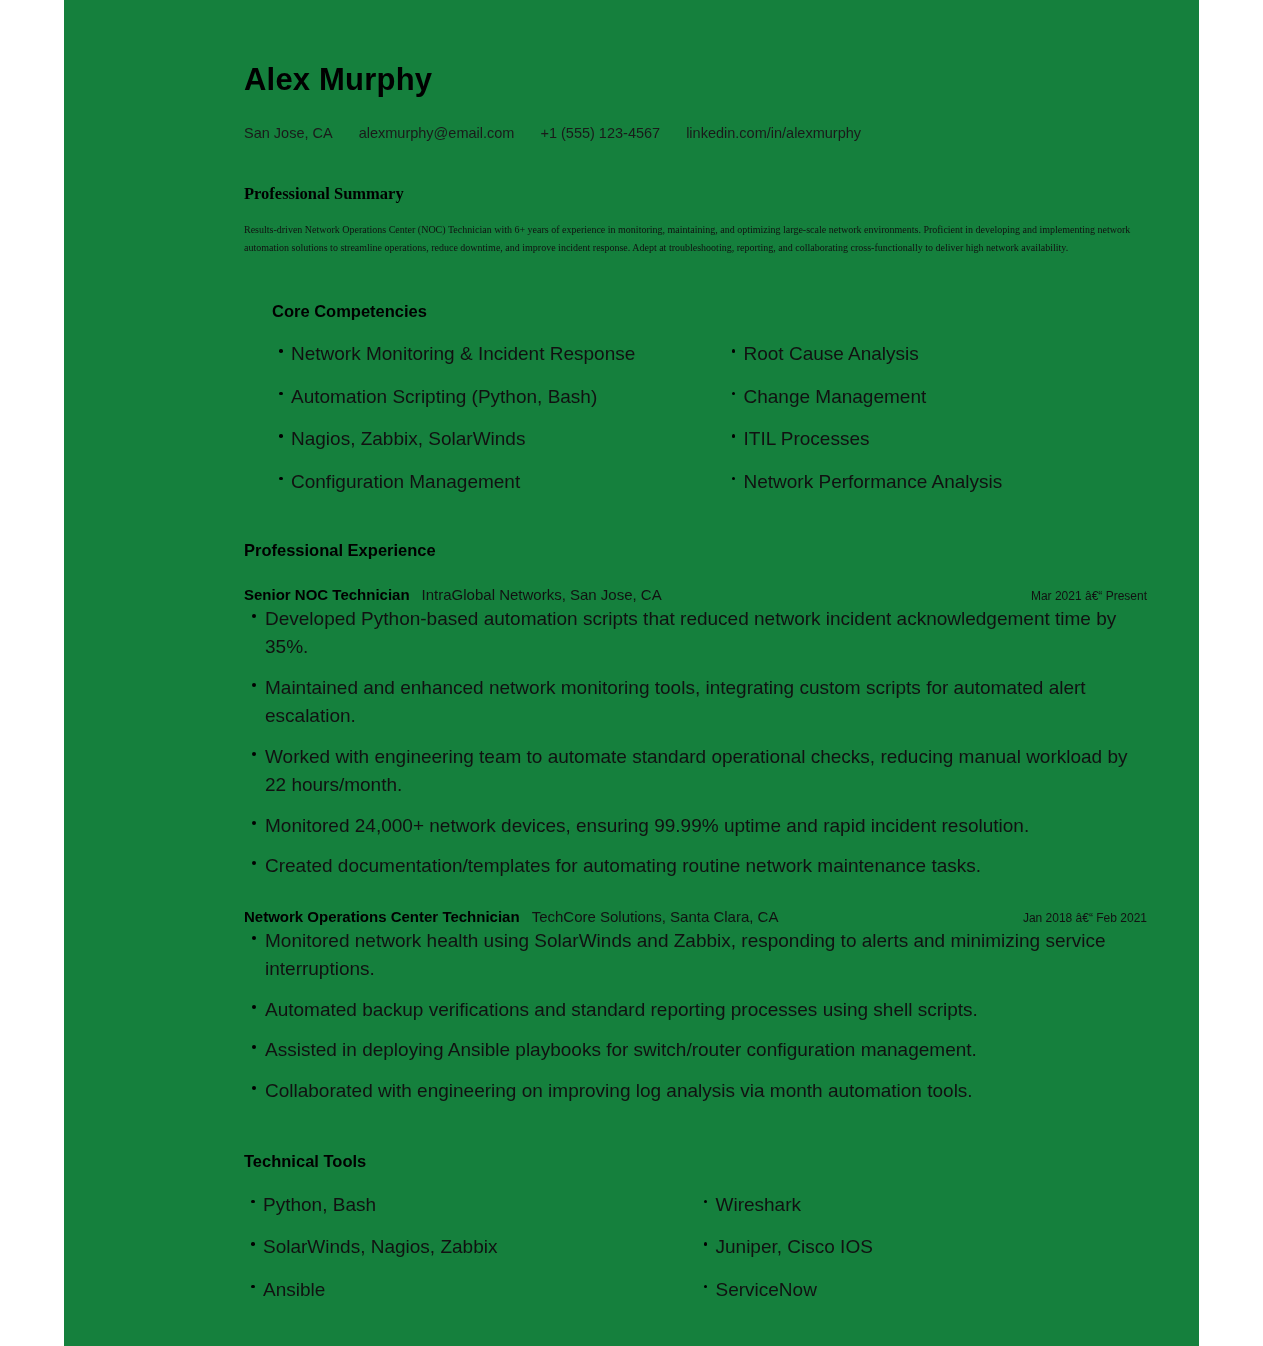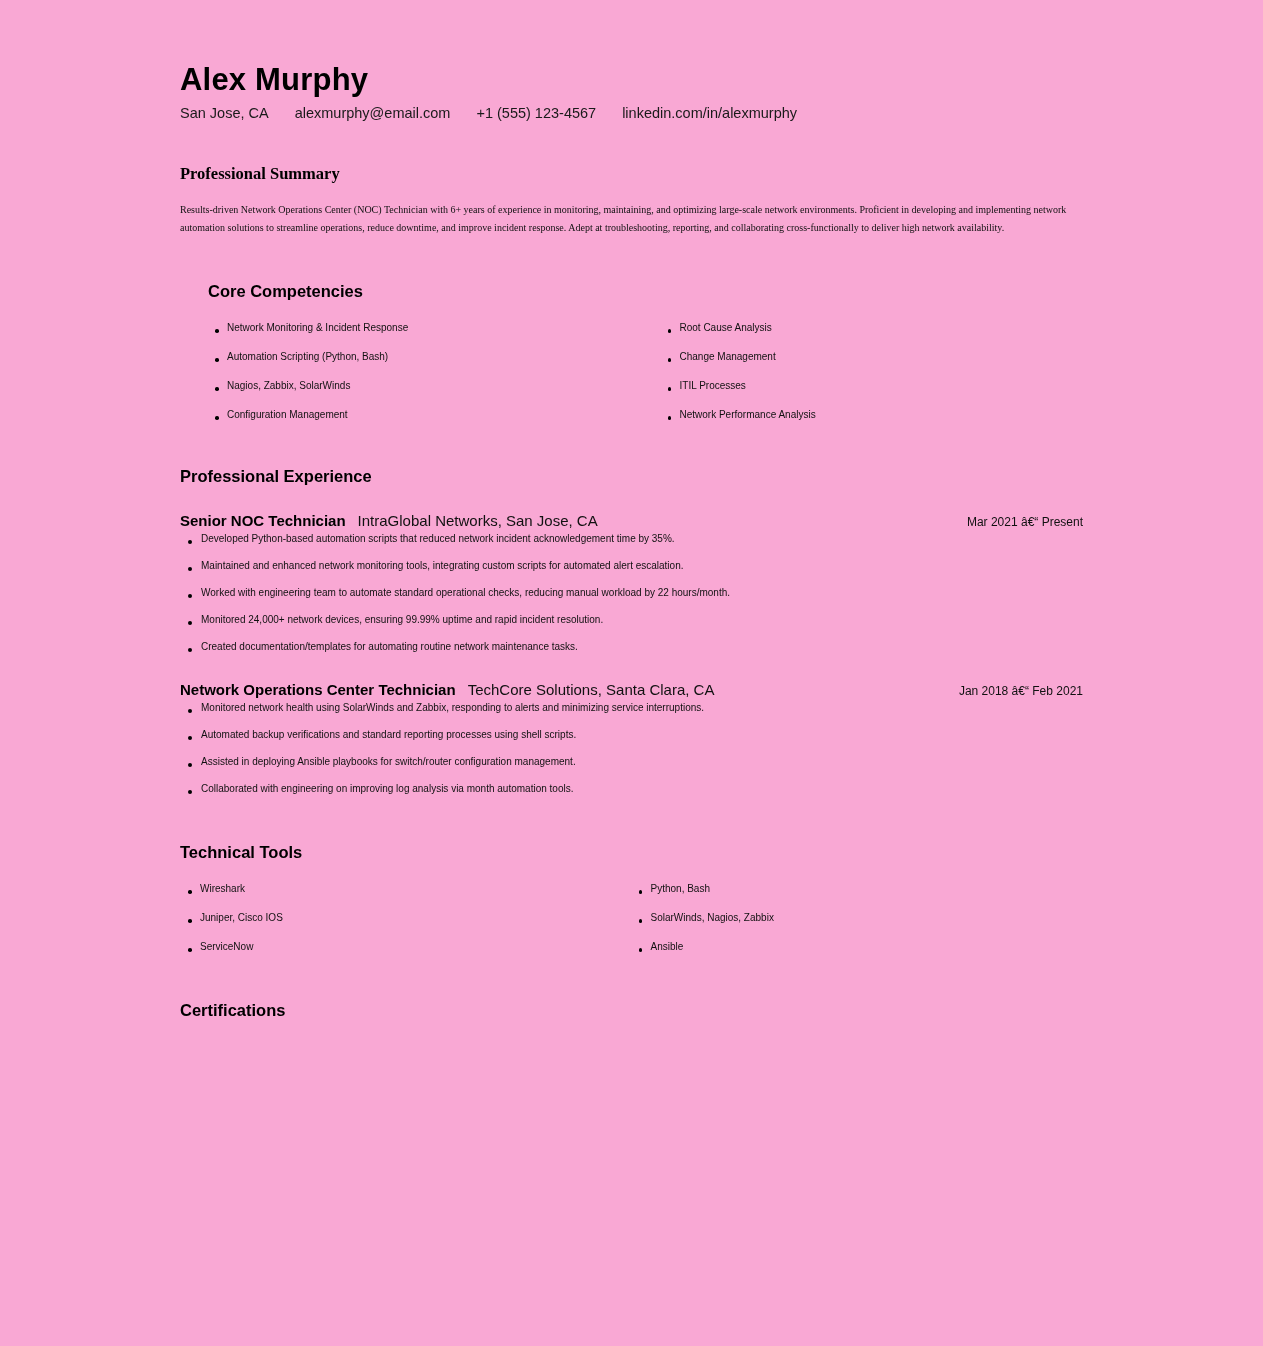--- a/index.html
+++ b/index.html
@@ -8,23 +8,23 @@
     padding: 0;
     background: #ffffff;
   }
   body {
     font-family: "Liberation Sans", sans-serif;
     color: #000000;
     -webkit-font-smoothing: antialiased;
   }
   .page {
     position: relative;
-    width: 1263px;
+    width: 1135px;
     min-height: 1346px;
-    background: #f9a8d4;
+    background: #15803d;
     margin: 0 auto;
     box-sizing: border-box;
   }
   .content {
     position: absolute;
     left: 180px;
     top: 0;
     width: 903px;
   }
 
@@ -32,21 +32,21 @@
   .name {
     font-size: 31px;
     font-weight: bold;
     letter-spacing: 0.2px;
     margin: 0;
     padding-top: 62px;
     line-height: 1.15;
     color: #000;
   }
   .contact-line {
-    margin-top: 5px;
+    margin-top: 25px;
     font-size: 14.5px;
     color: #1a1a1a;
     line-height: 1.4;
     white-space: nowrap;
   }
   .contact-item { display: inline-block; }
   .contact-gap { display: inline-block; width: 26px; }
 
   
   .section {
@@ -88,21 +88,21 @@
   }
   .two-col .col.col-right { padding-left: 1px; }
 
   ul.bullets {
     list-style: none;
     margin: 0;
     padding: 0;
   }
   ul.bullets > li {
     position: relative;
-    font-size: 10px;
+    font-size: 19px;
     line-height: 1.5;
     color: #111;
     padding-left: 19px;
     margin-bottom: 14px;
   }
   ul.bullets > li:last-child { margin-bottom: 0; }
   ul.bullets > li::before {
     content: "";
     position: absolute;
     left: 7px;
@@ -237,34 +237,34 @@
           <li>Assisted in deploying Ansible playbooks for switch/router configuration management.</li>
           <li>Collaborated with engineering on improving log analysis via month automation tools.</li>
         </ul>
       </div>
     </div>
 
 
     <div class="section sec-tools">
       <h2 class="section-title">Technical Tools</h2>
       <div class="two-col">
+        <div class="col col-left">
+          <ul class="bullets">
+            <li>Python, Bash</li>
+            <li>SolarWinds, Nagios, Zabbix</li>
+            <li>Ansible</li>
+          </ul>
+        </div>
         <div class="col col-right">
           <ul class="bullets">
             <li>Wireshark</li>
             <li>Juniper, Cisco IOS</li>
             <li>ServiceNow</li>
           </ul>
         </div>
-        <div class="col col-left">
-          <ul class="bullets">
-            <li>Python, Bash</li>
-            <li>SolarWinds, Nagios, Zabbix</li>
-            <li>Ansible</li>
-          </ul>
-        </div>
       </div>
     </div>
 
     <div class="section sec-certs">
       <h2 class="section-title">Certifications</h2>
 
     </div>
 
   </div>
 </div>

